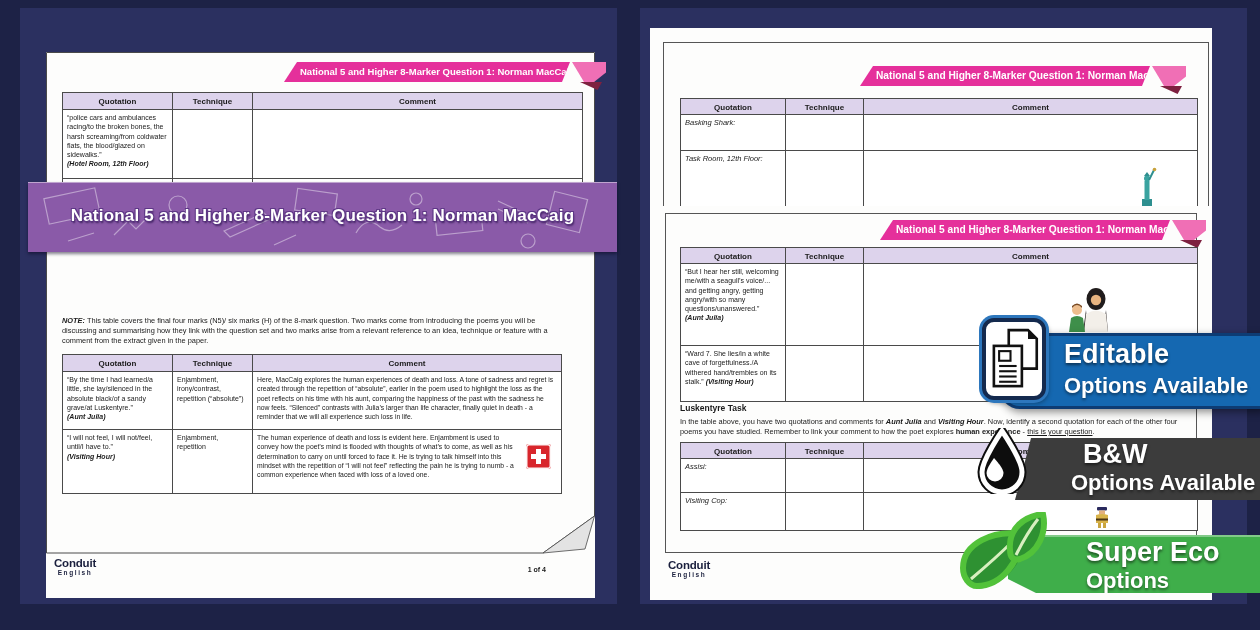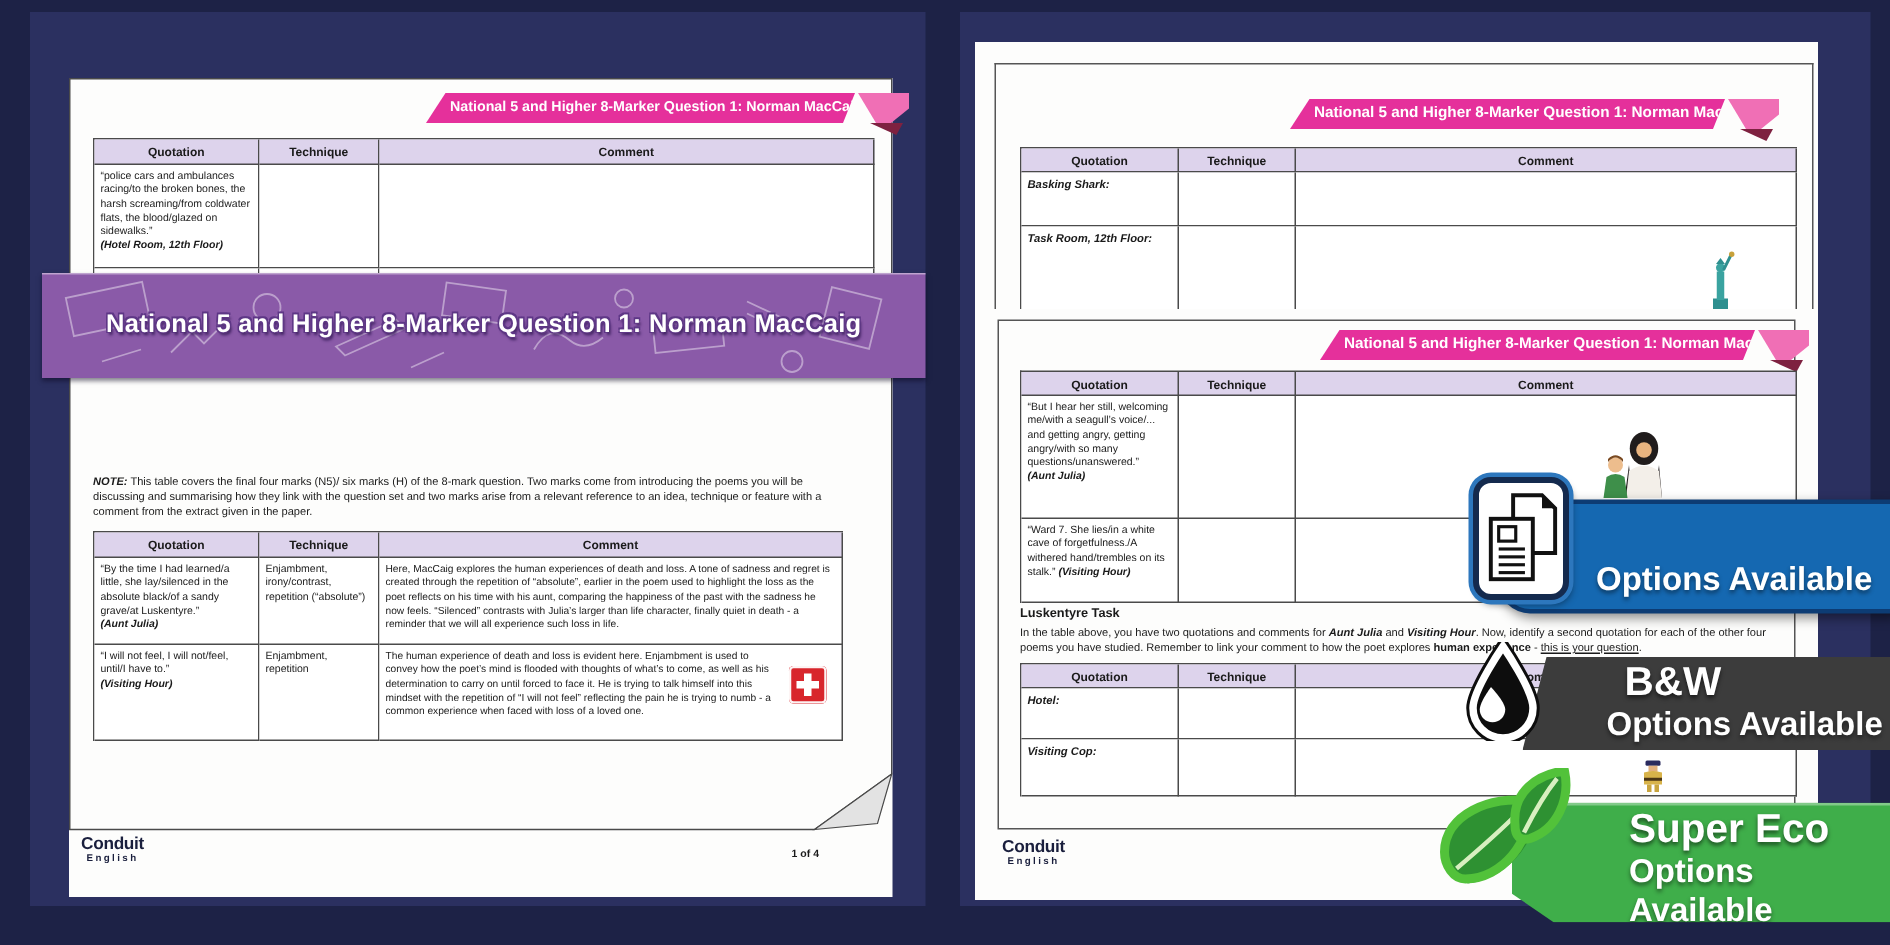--- a/index.html
+++ b/index.html
@@ -40,21 +40,21 @@
   .tbl{position:absolute;border-top:1px solid var(--tbl-border);border-left:1px solid var(--tbl-border)}
   .trow{display:grid}
   .cols-l{grid-template-columns:110px 80px 1fr}
   .cols-r{grid-template-columns:105px 78px 1fr}
   .tcell{border-right:1px solid var(--tbl-border);border-bottom:1px solid var(--tbl-border);
     padding:3px 4px;font-size:7px;line-height:9.3px;position:relative;background:#fff}
   .th .tcell{background:var(--tbl-header);font-weight:bold;font-size:8px;text-align:center;
     padding:4px 2px 3px}
   .qsrc{font-weight:bold;font-style:italic;display:block}
   .qsrc-inline{font-weight:bold;font-style:italic;display:inline}
-  .qlabel{font-weight:bold;font-style:italic;font-size:7.5px}
+  .qlabel{font-weight:normal;font-style:italic;font-size:7.5px}
   
   .purple-banner{position:absolute;left:8px;top:174px;width:589px;height:70px;
     background:var(--banner-purple);z-index:6;
     border-top:1px solid rgba(255,255,255,.45);
     box-shadow:0 2px 3px rgba(10,5,30,.5)}
   .purple-banner-text{position:absolute;width:100%;top:23px;text-align:center;
     color:#fff;font-weight:bold;font-size:17px;letter-spacing:.2px;
     text-shadow:-1px -1px 0 var(--banner-purple-dark),1px -1px 0 var(--banner-purple-dark),
                 -1px 1px 0 var(--banner-purple-dark),1px 2px 2px #3c1f5e}
   
@@ -74,21 +74,21 @@
   .badge-banner{position:absolute;color:#fff;z-index:20;
     filter:drop-shadow(2px 3px 4px rgba(0,0,0,.45))}
   .badge-label{position:absolute;font-size:27px;font-weight:bold;
     text-shadow:0 2px 3px rgba(0,0,0,.55)}
   .badge-sub{position:absolute;font-size:22px;font-weight:bold;
     text-shadow:0 2px 3px rgba(0,0,0,.45)}
   .banner-editable{left:1002px;top:336px;width:258px;height:70px;background:var(--editable-blue);
     border-radius:18px 0 0 18px;box-shadow:0 0 0 3px var(--editable-blue-dark)}
   .banner-bw{left:1015px;top:438px;width:245px;height:62px;background:var(--bw-dark);
     clip-path:polygon(16px 0,100% 0,100% 100%,0 100%)}
-  .banner-eco{left:1008px;top:535px;width:252px;height:80px;background:var(--eco-green);
+  .banner-eco{left:1008px;top:535px;width:252px;height:58px;background:var(--eco-green);
     clip-path:polygon(0 0,100% 0,100% 100%,28px 100%,0 76%);
     box-shadow:inset 0 2px 0 rgba(255,255,255,.35)}
   .icon-tile{position:absolute;left:982px;top:318px;width:64px;height:82px;background:#fff;
     border:4px solid #142a4e;border-radius:12px;z-index:21;
     box-shadow:0 0 0 3px #2d77bd,2px 3px 5px rgba(0,0,0,.4)}
   .icon-float{position:absolute;z-index:21}
 </style>
 </head>
 <body>
 
@@ -276,21 +276,21 @@
     <div class="abs" style="left:30px;top:197px;font-size:8.5px;font-weight:bold">Luskentyre Task</div>
     <div class="para" style="left:30px;top:211px;width:518px"><span>In the table above, you have two quotations and comments for </span><span style="font-weight: bold; font-style: italic;">Aunt Julia</span><span> and </span><span style="font-weight: bold; font-style: italic;">Visiting Hour</span><span>. Now, identify a second quotation for each of the other four poems you have studied. Remember to link your comment to how the poet explores </span><span style="font-weight: bold;">human experience</span><span> - </span><span style="text-decoration: underline;">this is your question</span><span>.</span></div>
 
     <div class="tbl" style="left:30px;top:236px;width:518px">
       <div class="trow cols-r th">
         <div class="tcell" style="height:16px">Quotation</div>
         <div class="tcell" style="height:16px">Technique</div>
         <div class="tcell" style="height:16px">Comment</div>
       </div>
       <div class="trow cols-r">
-        <div class="tcell qlabel" style="height:34px">Hotel:</div>
+        <div class="tcell qlabel" style="height:34px">Assisi:</div>
         <div class="tcell" style="height:34px"></div>
         <div class="tcell" style="height:34px"></div>
       </div>
       <div class="trow cols-r">
         <div class="tcell qlabel" style="height:38px">Visiting Cop:</div>
         <div class="tcell" style="height:38px"></div>
         <div class="tcell" style="height:38px">
           <svg class="abs" style="right:86px;top:13px" width="18" height="22" viewBox="0 0 18 22">
             <rect x="4" y="1" width="10" height="3.5" rx="1" fill="#2a2a5e"></rect>
             <rect x="6" y="4.5" width="6" height="4" fill="#e2b07e"></rect>
@@ -304,20 +304,21 @@
     </div>
 
     <div class="footer-brand" style="left:18px;top:354px">
       <div class="b1">Conduit</div>
       <div class="b2">English</div>
     </div>
   </div>
 </div>
 
 <div class="badge-banner banner-editable">
+  <div class="badge-label" style="left:62px;top:3px">Editable</div>
   <div class="badge-sub" style="left:62px;top:37px">Options Available</div>
 </div>
 <div class="icon-tile">
   <svg width="56" height="74" viewBox="0 0 64 82" style="position:absolute;left:0;top:0">
     <path d="M26,8 h22 l10,10 v34 h-32 z" fill="#fff" stroke="#111" stroke-width="3"></path>
     <path d="M48,8 l10,10 h-10 z" fill="#111"></path>
     <rect x="9" y="26" width="32" height="46" fill="#fff" stroke="#111" stroke-width="3"></rect>
     <rect x="15" y="32" width="13" height="11" fill="none" stroke="#111" stroke-width="2.4"></rect>
     <line x1="15" y1="49" x2="35" y2="49" stroke="#111" stroke-width="2.4"></line>
     <line x1="15" y1="55" x2="35" y2="55" stroke="#111" stroke-width="2.4"></line>

